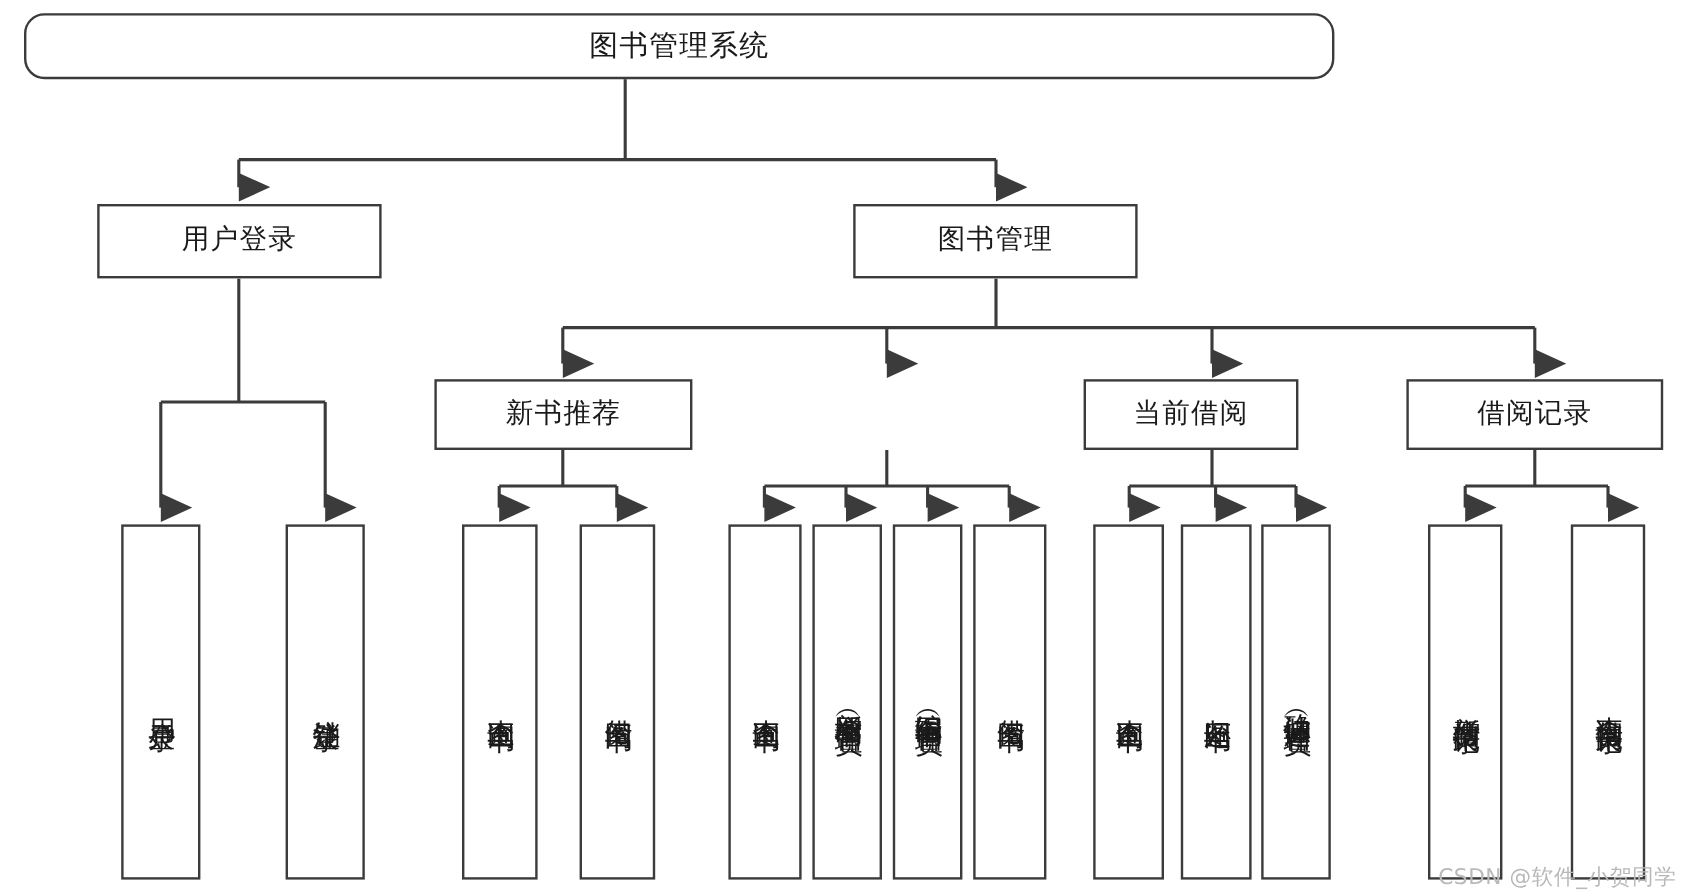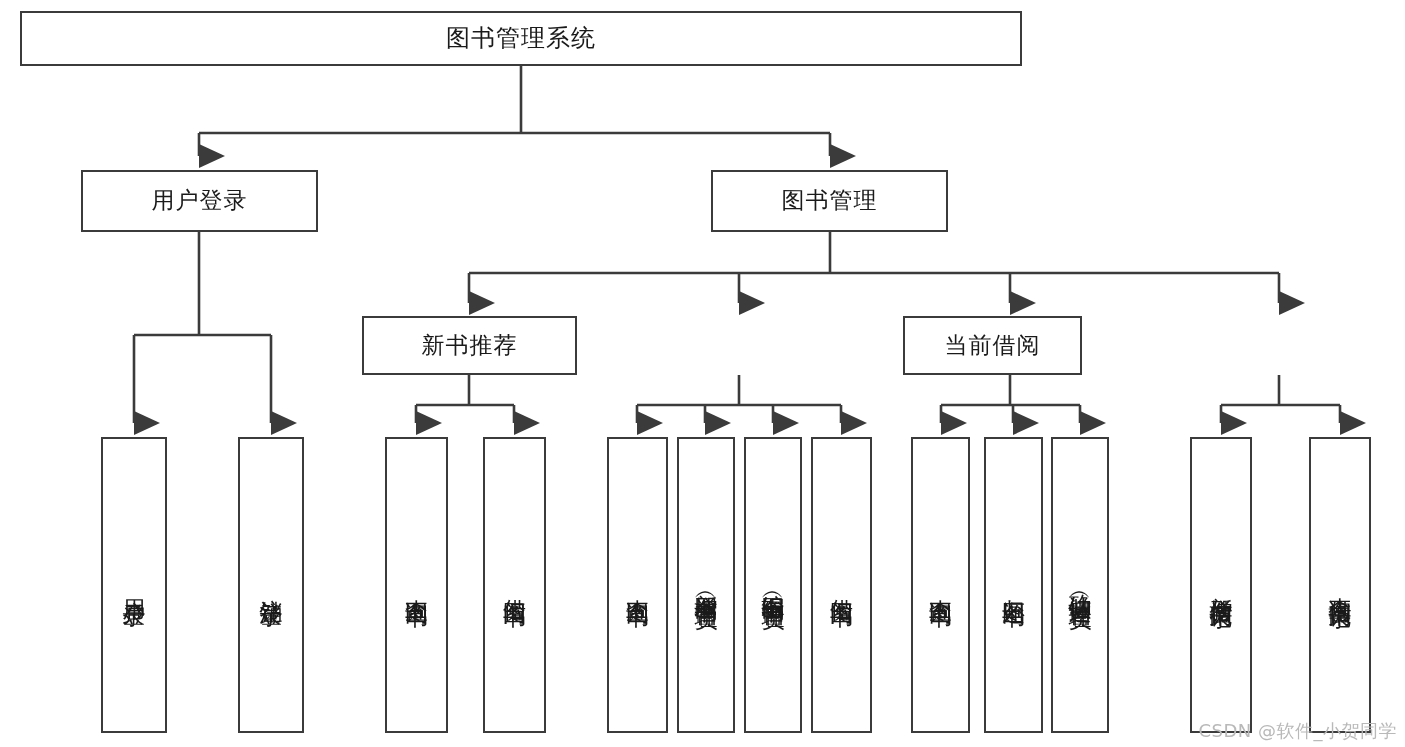--- a/index.html
+++ b/index.html
@@ -114,36 +114,39 @@
       <path d="M 1013 405 L 1013 423" marker-end="url(#arrow)"></path>
       <path d="M 1080 405 L 1080 423" marker-end="url(#arrow)"></path>
 
       <path d="M 1279 375 L 1279 405"></path>
       <path d="M 1221 405 L 1340 405"></path>
       <path d="M 1221 405 L 1221 423" marker-end="url(#arrow)"></path>
       <path d="M 1340 405 L 1340 423" marker-end="url(#arrow)"></path>
     </g>
   </svg>
 
-  <div class="node horiz root" style="left: 20px; top: 11px; width: 1002px; height: 55px;">
+  <div class="node horiz root" style="left: 20px; top: 11px; width: 1092px; height: 55px; border-radius: 17px;">
     <span>图书管理系统</span>
   </div>
 
   <div class="node horiz" style="left: 81px; top: 170px; width: 237px; height: 62px;">
     <span>用户登录</span>
   </div>
   <div class="node horiz" style="left: 711px; top: 170px; width: 237px; height: 62px;">
     <span>图书管理</span>
   </div>
 
   <div class="node horiz" style="left: 362px; top: 316px; width: 215px; height: 59px;">
     <span>新书推荐</span>
   </div>
   <div class="node horiz" style="left: 903px; top: 316px; width: 179px; height: 59px;">
     <span>当前借阅</span>
+  </div>
+  <div class="node horiz" style="left: 1172px; top: 316px; width: 214px; height: 59px;">
+    <span>借阅记录</span>
   </div>
 
   <div class="node leaf" style="left: 101px; top: 437px; width: 66px; height: 296px;">
     <span class="vtext">用户登录</span>
   </div>
   <div class="node leaf" style="left: 238px; top: 437px; width: 66px; height: 296px;">
     <span class="vtext">注销登录</span>
   </div>
   <div class="node leaf" style="left: 385px; top: 437px; width: 63px; height: 296px;">
     <span class="vtext">查询图书</span>

